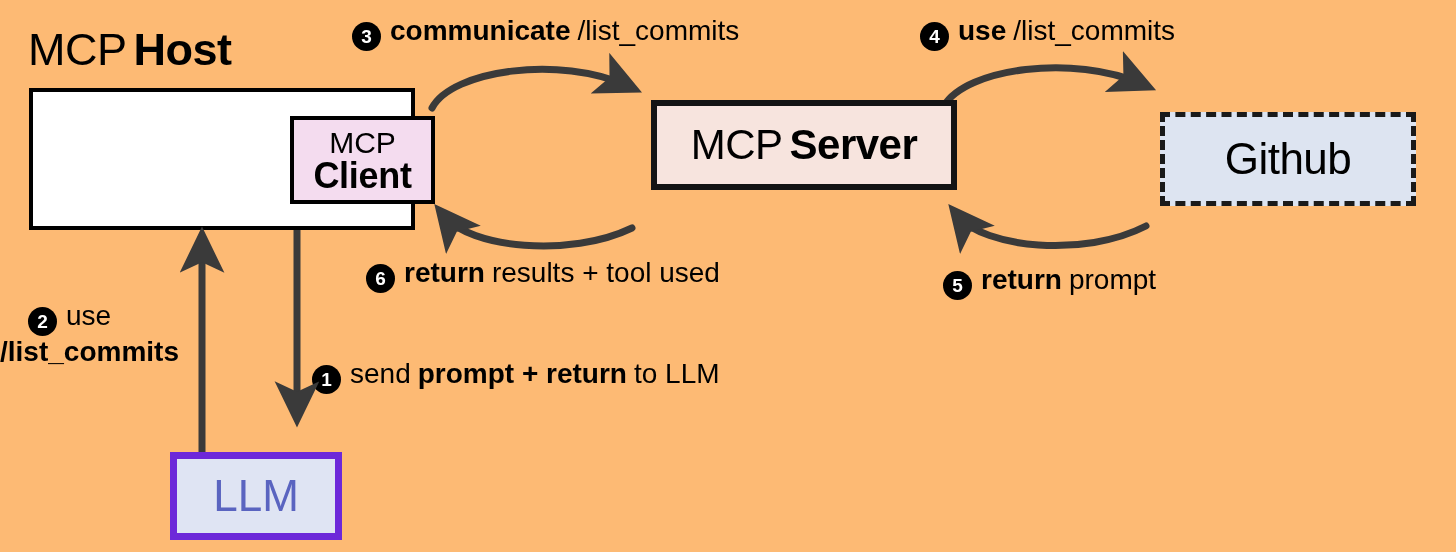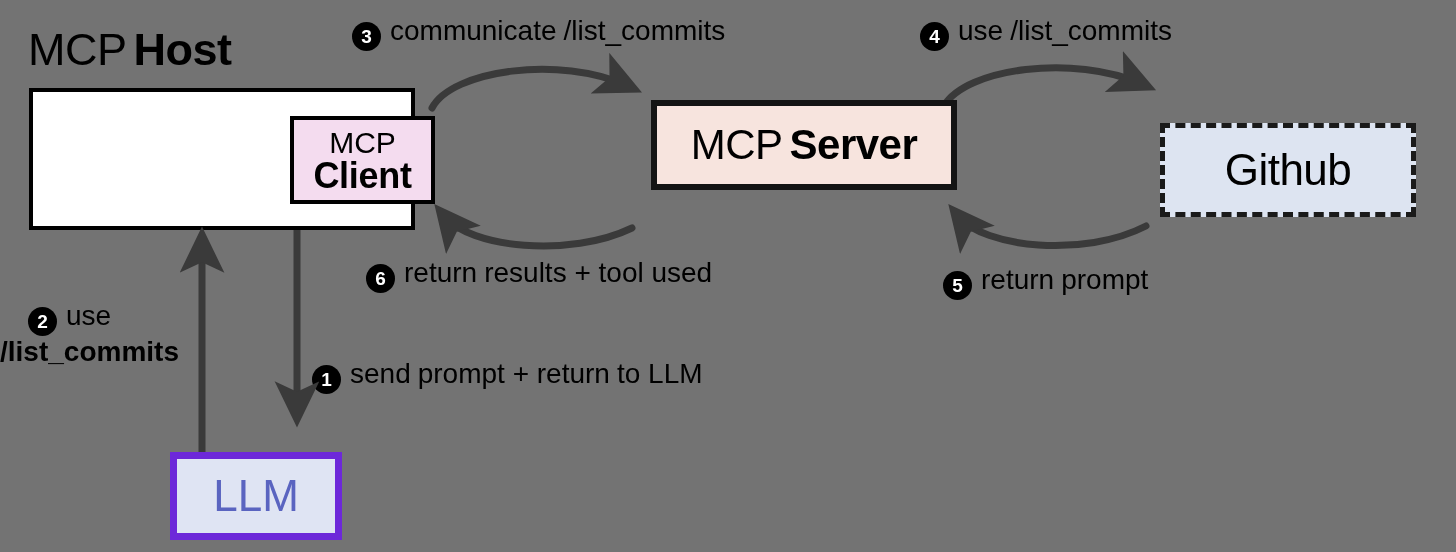--- a/index.html
+++ b/index.html
@@ -2,21 +2,21 @@
 <html><head>
 <meta charset="utf-8">
 <style>
   html,body{margin:0;padding:0;background:#ffffff;}
   body{
     width:1456px;height:552px;
     font-family:"Liberation Sans", sans-serif;
     color:#000;
     overflow:hidden;
   }
-  #stage{position:relative;width:1456px;height:552px;background:#737373;}
+  #stage{position:relative;width:1456px;height:552px;background:#fdba74;}
 
   
   .abs{position:absolute;}
 
   
   #host-title{
     left:28px; top:26px;
     font-size:45px; line-height:48px;
     white-space:nowrap;
     letter-spacing:-0.5px;
@@ -56,21 +56,21 @@
     box-sizing:border-box;
     display:flex;align-items:center;justify-content:center;
     z-index:5;
   }
   #server-box .txt{font-size:42px;line-height:44px;white-space:nowrap;letter-spacing:-0.5px;}
   #server-box .light{font-weight:400;}
   #server-box .strong{font-weight:700;}
 
   
   #github-box{
-    left:1160px; top:123px;
+    left:1160px; top:112px;
     width:256px; height:94px;
     border:5px dashed #1a1a1a;
     background:#dde4f1;
     box-sizing:border-box;
     display:flex;align-items:center;justify-content:center;
     z-index:5;
   }
   #github-box .txt{font-size:44px;line-height:46px;font-weight:400;letter-spacing:-0.5px;}
 
   
@@ -93,21 +93,21 @@
   }
   .badge{
     display:inline-flex;align-items:center;justify-content:center;
     width:29px;height:29px;border-radius:50%;
     background:#000;color:#fff;
     font-size:19px;font-weight:700;line-height:1;
     margin-right:9px;
     flex:0 0 auto;
     position:relative;top:3px;
   }
-  .b{font-weight:400;}
+  .b{font-weight:700;}
   .r{font-weight:400;}
   .sp{display:inline-block;width:7px;}
 
   #step3{left:352px;top:14px;}
   #step4{left:920px;top:14px;}
   #step6{left:366px;top:256px;}
   #step5{left:943px;top:263px;}
   #step1{left:312px;top:357px;}
 
   #step2{left:28px;top:299px;font-size:28px;line-height:34px;}

